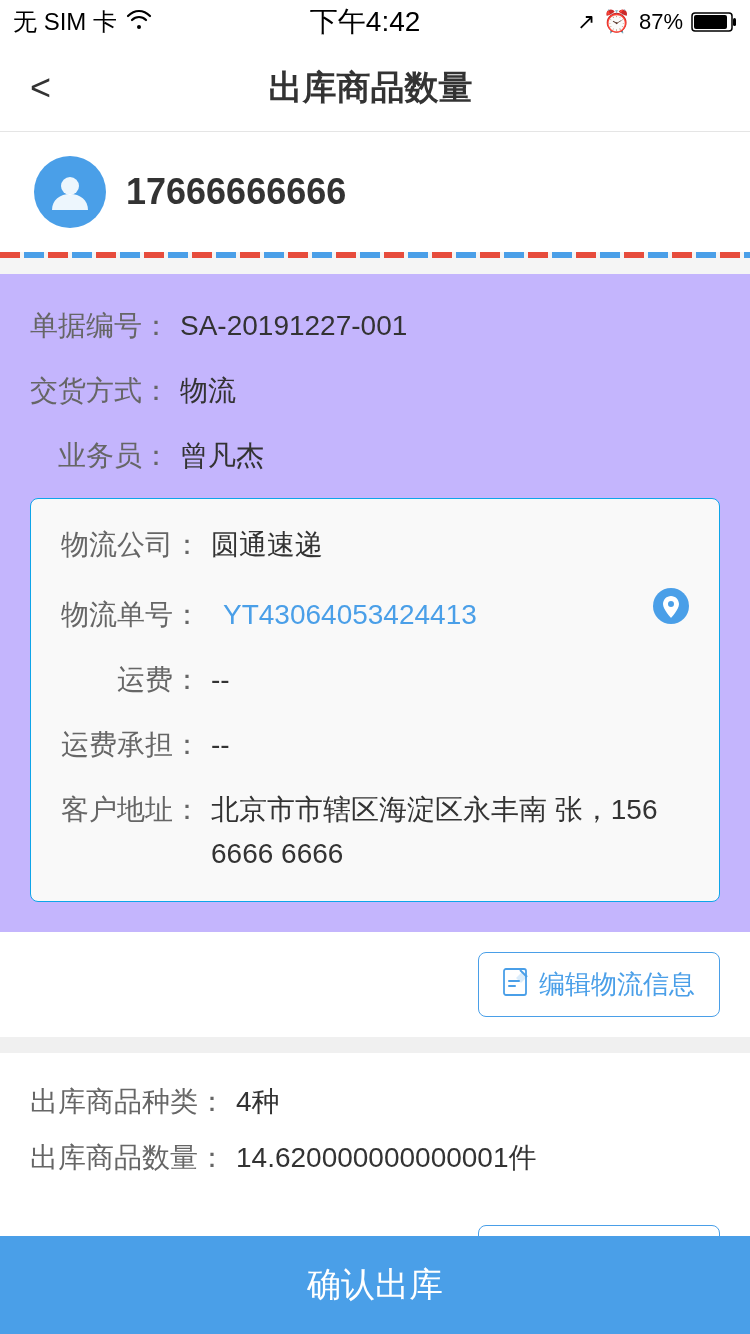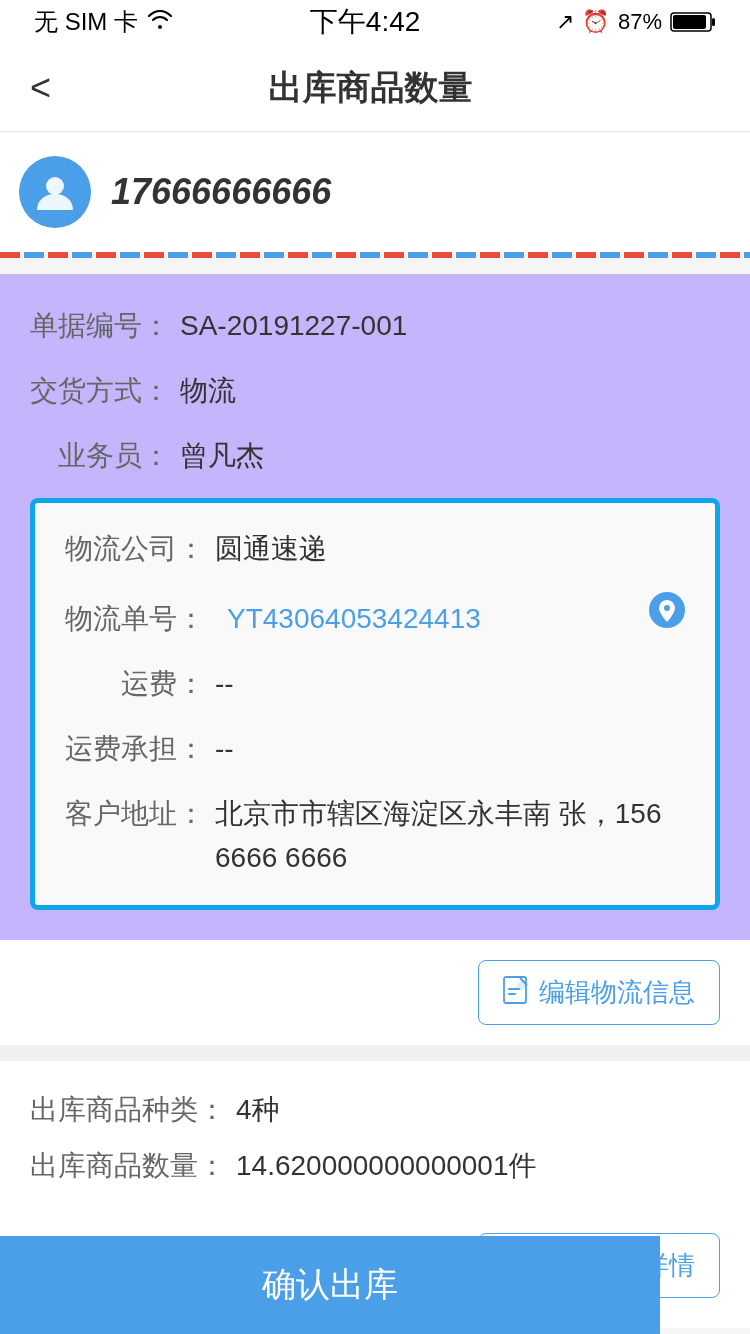--- a/index.html
+++ b/index.html
@@ -13,21 +13,21 @@
       font-size: 28px;
     }
 
     
     .status-bar {
       background: #fff;
       height: 44px;
       display: flex;
       align-items: center;
       justify-content: space-between;
-      padding: 0 34px;
+      padding: 0 13px;
       font-size: 24px;
       color: #000;
     }
     .status-left { display: flex; align-items: center; gap: 8px; }
     .status-right { display: flex; align-items: center; gap: 8px; font-size: 22px; }
     .wifi-icon { font-size: 22px; }
 
     
     .nav-bar {
       background: #fff;
@@ -48,25 +48,24 @@
       text-align: center;
       font-size: 34px;
       font-weight: 600;
       color: #333;
       margin-right: 50px;
     }
 
     
     .customer-header {
       background: #fff;
-      padding: 24px 19px;
+      padding: 24px 34px;
       display: flex;
       align-items: center;
       gap: 20px;
-      font-style: italic;
     }
     .avatar {
       width: 72px;
       height: 72px;
       border-radius: 50%;
       background: #4a9fe8;
       display: flex;
       align-items: center;
       justify-content: center;
       color: #fff;
@@ -114,21 +113,21 @@
     .info-value {
       color: #333;
       flex: 1;
       margin-left: 10px;
     }
     .info-value.blue { color: #4a9fe8; }
 
     
     .logistics-card {
       background: #f9f9f9;
-      border: 5px solid #0ea5e9;
+      border: 1px solid #0ea5e9;
       border-radius: 8px;
       margin: 16px 0 0 0;
       padding: 24px 30px;
     }
     .tracking-row {
       display: flex;
       align-items: flex-end;
       gap: 12px;
     }
 
@@ -197,21 +196,21 @@
       gap: 8px;
       cursor: pointer;
       background: #fff;
     }
 
     
     .confirm-bar {
       position: fixed;
       bottom: 0;
       left: 0;
-      width: 660px;
+      width: 750px;
       background: #4a9fe8;
       height: 98px;
       display: flex;
       align-items: center;
       justify-content: center;
       cursor: pointer;
     }
     .confirm-text {
       color: #fff;
       font-size: 34px;

